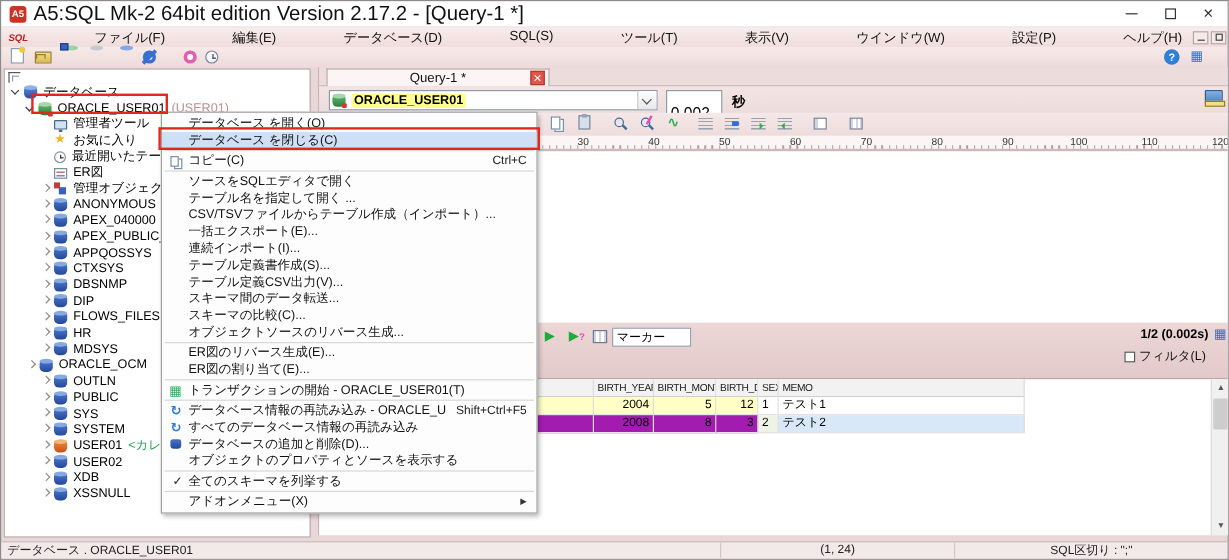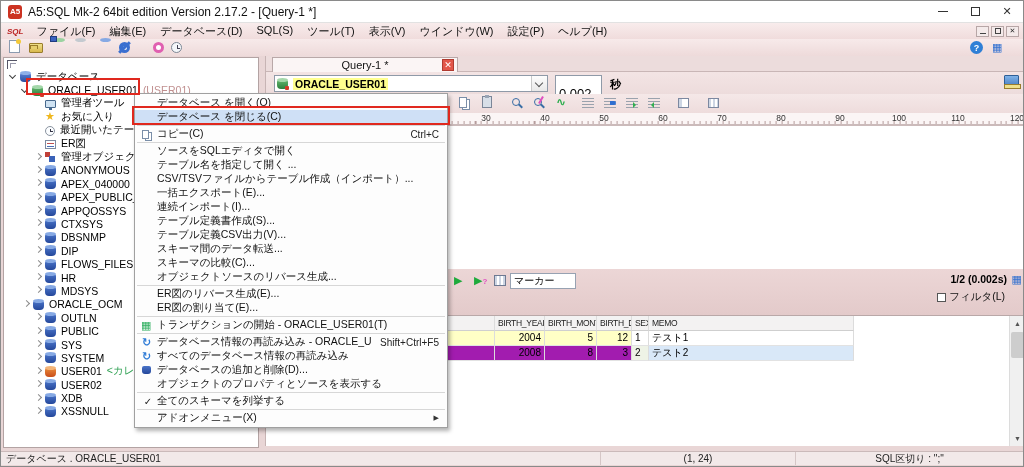--- a/index.html
+++ b/index.html
@@ -5,30 +5,30 @@
   html,body{margin:0;padding:0;background:#d8d8d8;}
   *{box-sizing:border-box;}
   .window{position:relative;width:1024px;height:467px;background:#e9d6d6;overflow:hidden;
     font-family:"Liberation Sans","DejaVu Sans",sans-serif;border:1px solid #8a8a8a;}
   
   .titlebar{position:absolute;left:0;top:0;width:100%;height:22px;background:#ffffff;
     display:flex;align-items:center;border-bottom:1px solid #e2e2e2;}
   .app-icon{width:14px;height:14px;margin:0 6px 0 7px;border-radius:3px;background:#cc3322;
     color:#fff;font-size:8px;font-weight:bold;display:flex;align-items:center;justify-content:center;flex:none;}
   .app-icon::before{content:"A5";}
-  .titlebar .title{font-size:12px;color:#111;}
+  .titlebar .title{font-size:17px;color:#111;}
   .win-controls{margin-left:auto;display:flex;height:100%;}
   .wbtn{width:32px;height:100%;display:flex;align-items:center;justify-content:center;color:#333;font-size:11px;}
   .wbtn .sq{width:9px;height:9px;border:1px solid #333;}
   .wbtn .mn{width:10px;height:1px;background:#333;}
   
   .menubar{position:absolute;left:0;top:22px;width:100%;height:16px;
     background:linear-gradient(#f8ecec,#f0dcdc);display:flex;align-items:center;font-size:11px;color:#111;}
   .sysicon{color:#b22;font-style:italic;font-weight:bold;font-size:8px;margin:0 6px 0 6px;}
-  .menu-item{padding:0 7px;white-space:nowrap;}
+  .menu-item{padding:0 7px;white-space:nowrap;margin-left:42px;}
   .mdi-controls{margin-left:auto;display:flex;align-items:center;margin-right:4px;}
   .mdibtn{width:13px;height:11px;border:1px solid #b7a6a6;background:#f4eaea;margin-left:2px;
     display:flex;align-items:center;justify-content:center;font-size:7px;color:#333;}
   .mdibtn .sq{width:6px;height:6px;border:1px solid #444;}
   .mdibtn .mn{width:6px;height:1px;background:#444;margin-top:5px;}
   
   .toolbar{position:absolute;left:0;top:38px;width:100%;height:17px;
     background:linear-gradient(#f7eaea,#eedada);}
   .tbi{position:absolute;top:1px;width:15px;height:14px;}
   .doc-ic{background:#fff;border:1px solid #8b9bb0;width:11px;height:13px;}

